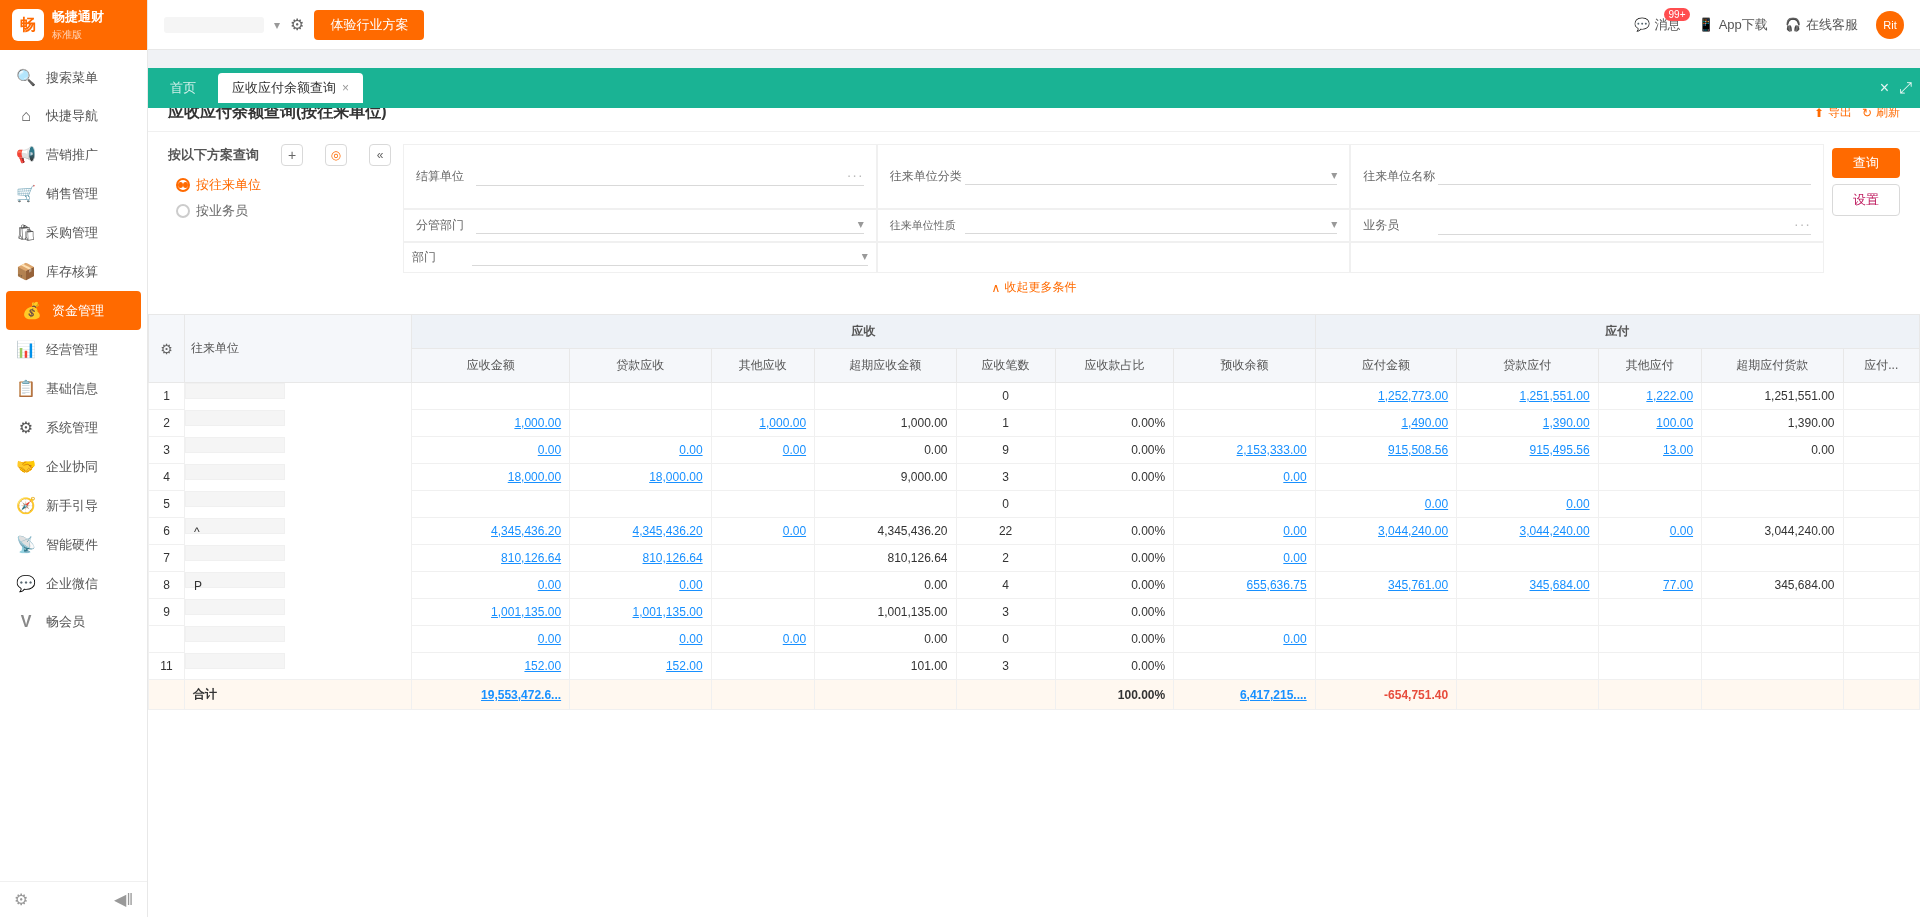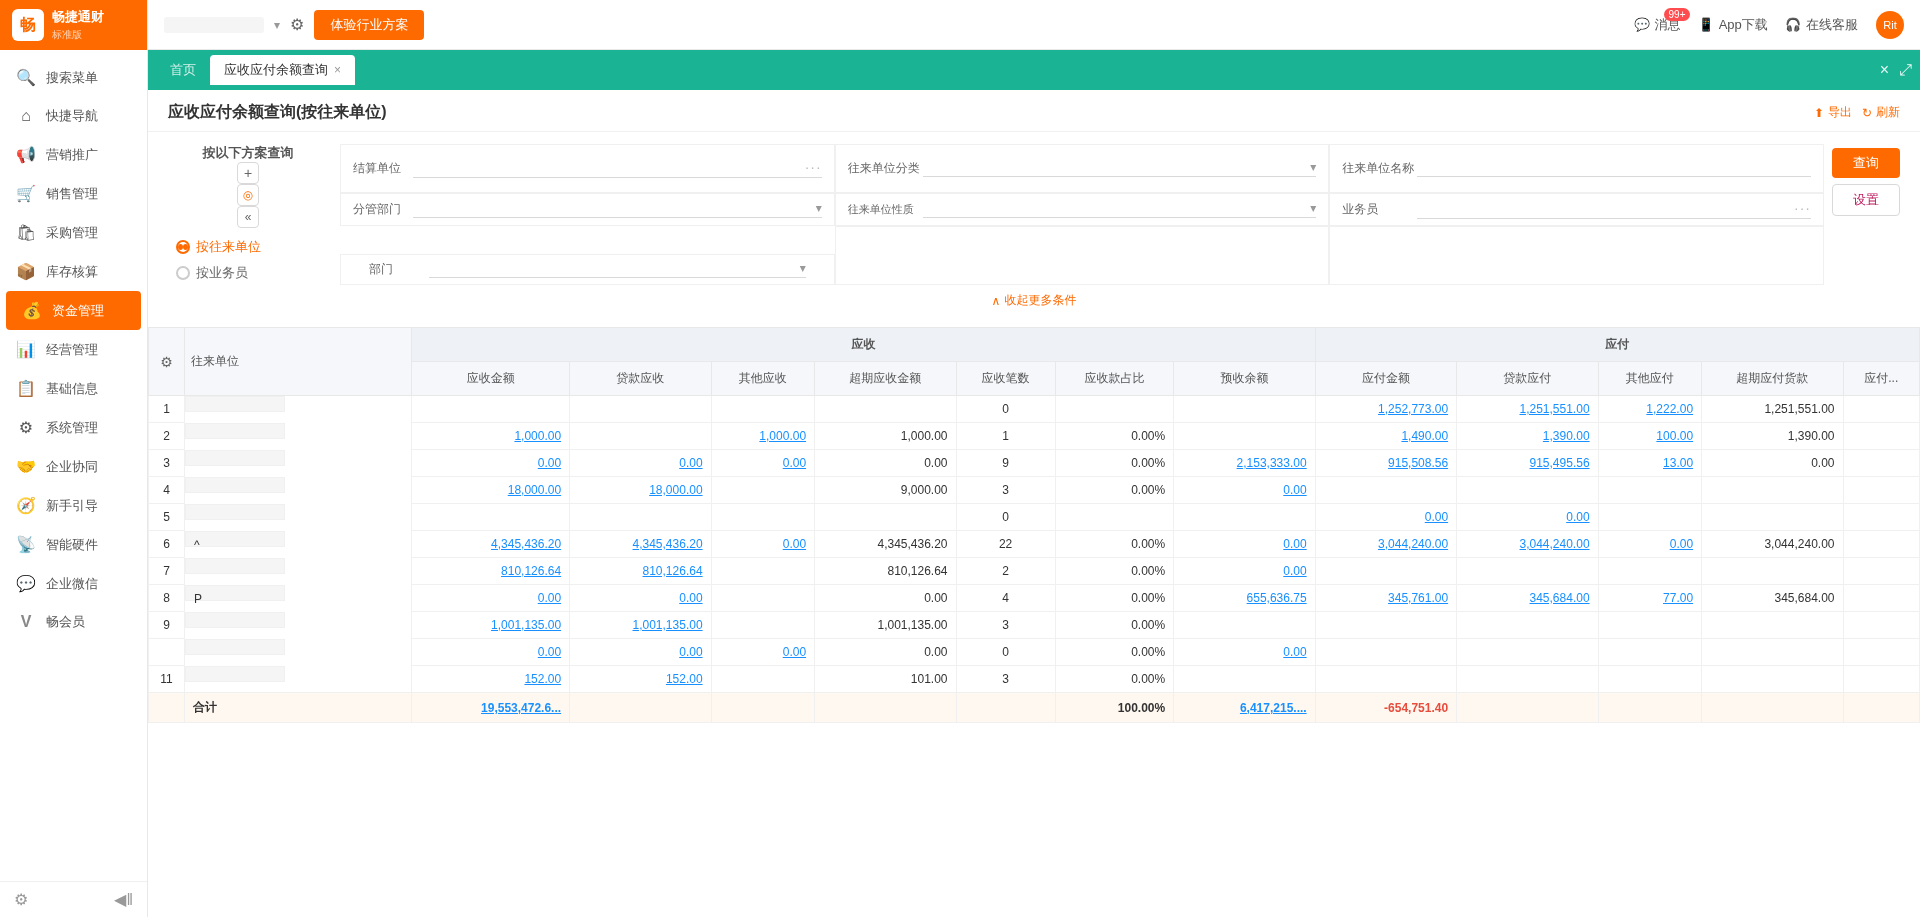--- a/index.html
+++ b/index.html
@@ -44,22 +44,22 @@
       background: #ff6a00; color: #fff; border: none; border-radius: 4px; padding: 6px 16px;
       font-size: 13px; cursor: pointer; font-family: inherit;
     }
     .header-right { display: flex; align-items: center; gap: 18px; }
     .header-msg { display: flex; align-items: center; gap: 4px; color: #555; font-size: 13px; cursor: pointer; position: relative; }
     .badge { background: #ff4d4f; color: #fff; border-radius: 10px; font-size: 10px; padding: 1px 5px; position: absolute; top: -8px; right: -10px; }
     .header-avatar { width: 28px; height: 28px; background: #e8e8e8; border-radius: 50%; }
 
     
     .tab-bar {
-      position: fixed; left: 148px; top: 50px; right: 0; height: 40px; background: #1ab394;
-      display: flex; align-items: center; z-index: 98; padding: 0 8px;
+      position: fixed; left: 148px; top: 68px; right: 0; height: 40px; background: #1ab394;
+      display: flex; align-items: center; z-index: 98; padding: 0 8px; gap: 8px;
     }
     .tab-item {
       display: flex; align-items: center; gap: 6px; padding: 6px 14px; cursor: pointer;
       color: rgba(255,255,255,0.8); font-size: 13px; border-radius: 4px 4px 0 0;
     }
     .tab-item.active { background: #fff; color: #333; }
     .tab-item .tab-close { font-size: 12px; color: #999; cursor: pointer; }
     .tab-right { margin-left: auto; display: flex; align-items: center; gap: 10px; }
     .tab-ctrl { color: rgba(255,255,255,0.9); font-size: 16px; cursor: pointer; }
 
@@ -254,21 +254,21 @@
           <span>↻</span>
           <span>刷新</span>
         </button>
       </div>
     </div>
 
     <div class="filter-area">
       <div style="display:flex; align-items:flex-start; gap:12px;">
 
         <div style="display:flex; flex-direction:column; min-width:160px;">
-          <div style="display:flex; align-items:center; gap:0; margin-bottom:6px;flex-direction:column;">
+          <div style="display:flex; align-items:center; gap:22px; margin-bottom:6px;">
             <span style="font-size:13px; font-weight:bold; color:#555;">按以下方案查询</span>
             <span style="width:22px;height:22px;border:1px solid #d9d9d9;border-radius:4px;display:inline-flex;align-items:center;justify-content:center;color:#666;cursor:pointer;font-size:14px;">+</span>
             <span style="width:22px;height:22px;border:1px solid #d9d9d9;border-radius:4px;display:inline-flex;align-items:center;justify-content:center;color:#ff6a00;cursor:pointer;font-size:12px;">◎</span>
             <span style="width:22px;height:22px;border:1px solid #d9d9d9;border-radius:4px;display:inline-flex;align-items:center;justify-content:center;color:#666;cursor:pointer;font-size:12px;">«</span>
           </div>
           <div class="scheme-option active">
             <div class="radio-dot" style="width:14px;height:14px;border-radius:50%;border:2px solid #ff6a00;display:inline-flex;align-items:center;justify-content:center;background:#fff;">
               <span style="width:6px;height:6px;border-radius:50%;background:#ff6a00;display:inline-block;"></span>
             </div>
             <span style="color:#ff6a00;font-size:13px;">按往来单位</span>
@@ -290,21 +290,21 @@
                   <span style="color:#bbb;cursor:pointer;font-size:14px;letter-spacing:1px;">···</span>
                 </div>
               </div>
               <div style="display:flex; align-items:center; padding:6px 12px; border:1px solid #f0f0f0;">
                 <span style="font-size:12px;color:#666;min-width:75px;">往来单位分类</span>
                 <div style="flex:1;display:flex;align-items:center;border-bottom:1px solid #d9d9d9;padding-bottom:2px;">
                   <input type="text" style="flex: 1 1 0%; border: none; outline: none; font-size: 12px; font-family: inherit;">
                   <span style="color:#999;cursor:pointer;font-size:12px;">▾</span>
                 </div>
               </div>
-              <div style="display:flex; align-items:flex-start; padding:15px 12px; border:1px solid #f0f0f0;">
+              <div style="display:flex; align-items:flex-start; padding:23px 12px; border:1px solid #f0f0f0;">
                 <span style="font-size:12px;color:#666;min-width:75px;">往来单位名称</span>
                 <div style="flex:1;display:flex;align-items:center;border-bottom:1px solid #d9d9d9;padding-bottom:2px;">
                   <input type="text" style="flex: 1 1 0%; border: none; outline: none; font-size: 12px; font-family: inherit;">
                 </div>
               </div>
 
               <div style="display:flex; align-items:center; padding:6px 12px; border:1px solid #f0f0f0;">
                 <span style="font-size:12px;color:#666;min-width:60px;">分管部门</span>
                 <div style="flex:1;display:flex;align-items:center;border-bottom:1px solid #d9d9d9;padding-bottom:2px;">
                   <input type="text" style="flex: 1 1 0%; border: none; outline: none; font-size: 12px; font-family: inherit;">
@@ -319,21 +319,21 @@
                 </div>
               </div>
               <div style="display:flex; align-items:center; padding:6px 12px; border:1px solid #f0f0f0;">
                 <span style="font-size:12px;color:#666;min-width:75px;">业务员</span>
                 <div style="flex:1;display:flex;align-items:center;border-bottom:1px solid #d9d9d9;padding-bottom:2px;">
                   <input type="text" style="flex: 1 1 0%; border: none; outline: none; font-size: 12px; font-family: inherit;">
                   <span style="color:#bbb;cursor:pointer;font-size:14px;letter-spacing:1px;">···</span>
                 </div>
               </div>
 
-              <div style="display:flex; align-items:center; padding:6px 28px; border:1px solid #f0f0f0;margin-top:28px;">
+              <div style="display:flex; align-items:center; padding:6px 8px; border:1px solid #f0f0f0;">
                 <span style="font-size:12px;color:#666;min-width:60px;">部门</span>
                 <div style="flex:1;display:flex;align-items:center;border-bottom:1px solid #d9d9d9;padding-bottom:2px;">
                   <input type="text" style="flex: 1 1 0%; border: none; outline: none; font-size: 12px; font-family: inherit;">
                   <span style="color:#999;cursor:pointer;font-size:12px;">▾</span>
                 </div>
               </div>
               <div style="border:1px solid #f0f0f0;"></div>
               <div style="border:1px solid #f0f0f0;"></div>
             </div>
           </div>

